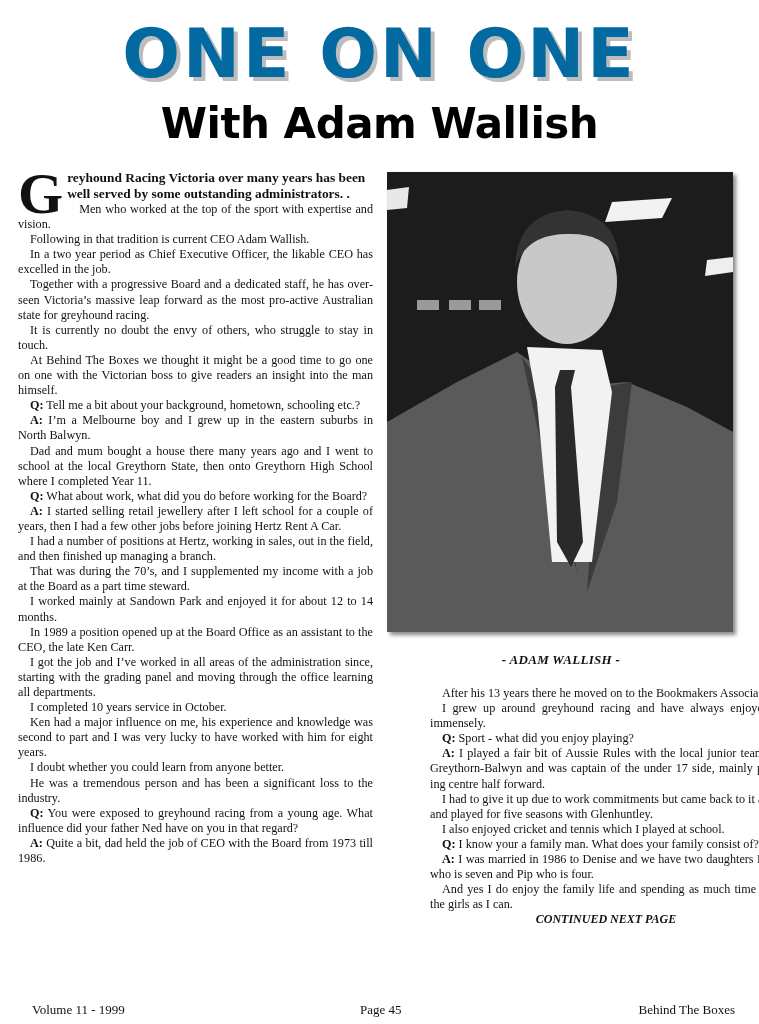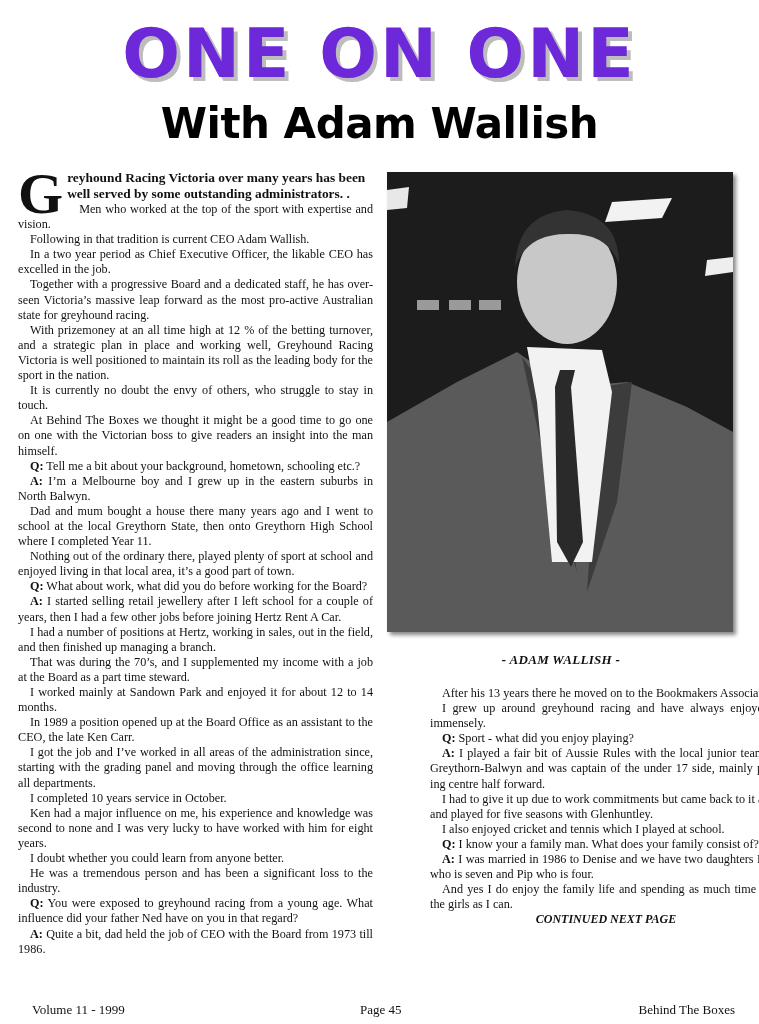--- a/index.html
+++ b/index.html
@@ -1,17 +1,17 @@
 <!DOCTYPE html>
 <html><head>
 <meta charset="utf-8">
 <style>
   html, body { margin:0; padding:0; background:#fff; }
   body { width:759px; height:1024px; position:relative; overflow:hidden; color:#111; font-family:"Liberation Serif", serif; }
-  .title1 { position:absolute; left:0; width:759px; top:14px; text-align:center; font-family:"DejaVu Sans", sans-serif; font-weight:bold; font-size:68px; letter-spacing:3px; line-height:80px; color:#6d28d9; text-shadow:4px 4px 0 #bdbdbd; }
+  .title1 { position:absolute; left:0; width:759px; top:14px; text-align:center; font-family:"DejaVu Sans", sans-serif; font-weight:bold; font-size:68px; letter-spacing:3px; line-height:80px; color:#0369a1; text-shadow:4px 4px 0 #bdbdbd; }
   .title2 { position:absolute; left:0; width:759px; top:96px; text-align:center; font-family:"DejaVu Sans", sans-serif; font-weight:bold; font-size:42px; line-height:56px; color:#000; letter-spacing:-0.5px; }
   .col { position:absolute; font-size:12.2px; line-height:15.1px; text-align:justify; }
   .col p { margin:0; text-indent:12px; }
   .left { left:18px; top:170px; width:355px; }
   .right { left:385px; top:686px; width:352px;margin-left:45px; }
   .lead { font-weight:bold; font-size:13.4px; line-height:16px; margin-bottom:6px; text-indent:0 !important; text-align:left; }
   .dropcap { float:left; font-size:58px; line-height:44px; font-weight:bold; margin:2px 4px 0 0; font-family:"Liberation Serif", serif; }
   .q, .a { font-weight:bold; }
   .photo { position:absolute; left:387px; top:172px; width:346px; height:460px; background:radial-gradient(ellipse at 50% 40%, #3a3a3a 0%, #1d1d1d 60%, #111 100%); box-shadow:3px 3px 4px #888; overflow:hidden; }
   .caption { position:absolute; left:385px; width:352px; top:652px; text-align:center; font-weight:bold; font-style:italic; font-size:13px; letter-spacing:0.3px; }
@@ -27,36 +27,34 @@
 
 <div class="col left">
   <p class="lead">
     <span class="dropcap">G</span><span>reyhound Racing Victoria over many years has been well served by some outstanding administrators. .</span>
   </p>
   <div id="left-body">
       <p>Men who worked at the top of the sport with expertise and vision.</p>
       <p>Following in that tradition is current CEO Adam Wallish.</p>
       <p>In a two year period as Chief Executive Officer, the likable CEO has excelled in the job.</p>
       <p>Together with a progressive Board and a dedicated staff, he has over-seen Victoria’s massive leap forward as the most pro-active Australian state for greyhound racing.</p>
-      <p>With prizemoney at an all time high at 12 % of the betting turnover, and a strategic plan in place and working well, Greyhound Racing Victoria is well positioned to maintain its roll as the leading body for the sport in the nation.</p>
       <p>It is currently no doubt the envy of others, who struggle to stay in touch.</p>
       <p>At Behind The Boxes we thought it might be a good time to go one on one with the Victorian boss to give readers an insight into the man himself.</p>
       <p><span class="q">Q:</span><span> Tell me a bit about your background, hometown, schooling etc.?</span></p>
       <p><span class="a">A:</span><span> I’m a Melbourne boy and I grew up in the eastern suburbs in North Balwyn.</span></p>
       <p>Dad and mum bought a house there many years ago and I went to school at the local Greythorn State, then onto Greythorn High School where I completed Year 11.</p>
-      <p>Nothing out of the ordinary there, played plenty of sport at school and enjoyed living in that local area, it’s a good part of town.</p>
       <p><span class="q">Q:</span><span> What about work, what did you do before working for the Board?</span></p>
       <p><span class="a">A:</span><span> I started selling retail jewellery after I left school for a couple of years, then I had a few other jobs before joining Hertz Rent A Car.</span></p>
       <p>I had a number of positions at Hertz, working in sales, out in the field, and then finished up managing a branch.</p>
       <p>That was during the 70’s, and I supplemented my income with a job at the Board as a part time steward.</p>
       <p>I worked mainly at Sandown Park and enjoyed it for about 12 to 14 months.</p>
       <p>In 1989 a position opened up at the Board Office as an assistant to the CEO, the late Ken Carr.</p>
       <p>I got the job and I’ve worked in all areas of the administration since, starting with the grading panel and moving through the office learning all departments.</p>
       <p>I completed 10 years service in October.</p>
-      <p>Ken had a major influence on me, his experience and knowledge was second to none and I was very lucky to have worked with him for eight years.</p>
+      <p>Ken had a major influence on me, his experience and knowledge was second to part and I was very lucky to have worked with him for eight years.</p>
       <p>I doubt whether you could learn from anyone better.</p>
       <p>He was a tremendous person and has been a significant loss to the industry.</p>
       <p><span class="q">Q:</span><span> You were exposed to greyhound racing from a young age. What influence did your father Ned have on you in that regard?</span></p>
       <p><span class="a">A:</span><span> Quite a bit, dad held the job of CEO with the Board from 1973 till 1986.</span></p>
     </div>
 </div>
 
 <div class="photo">
   <svg width="346" height="460" viewBox="0 0 346 460">
     <rect width="346" height="460" fill="#1c1c1c"></rect>

